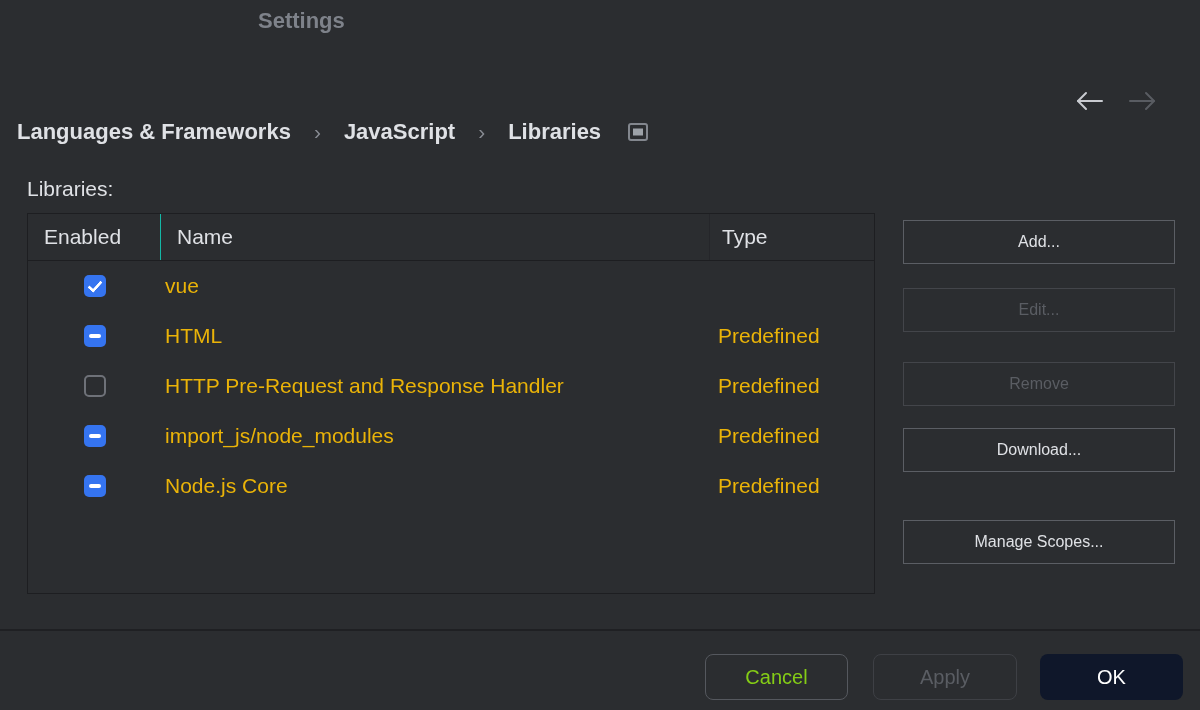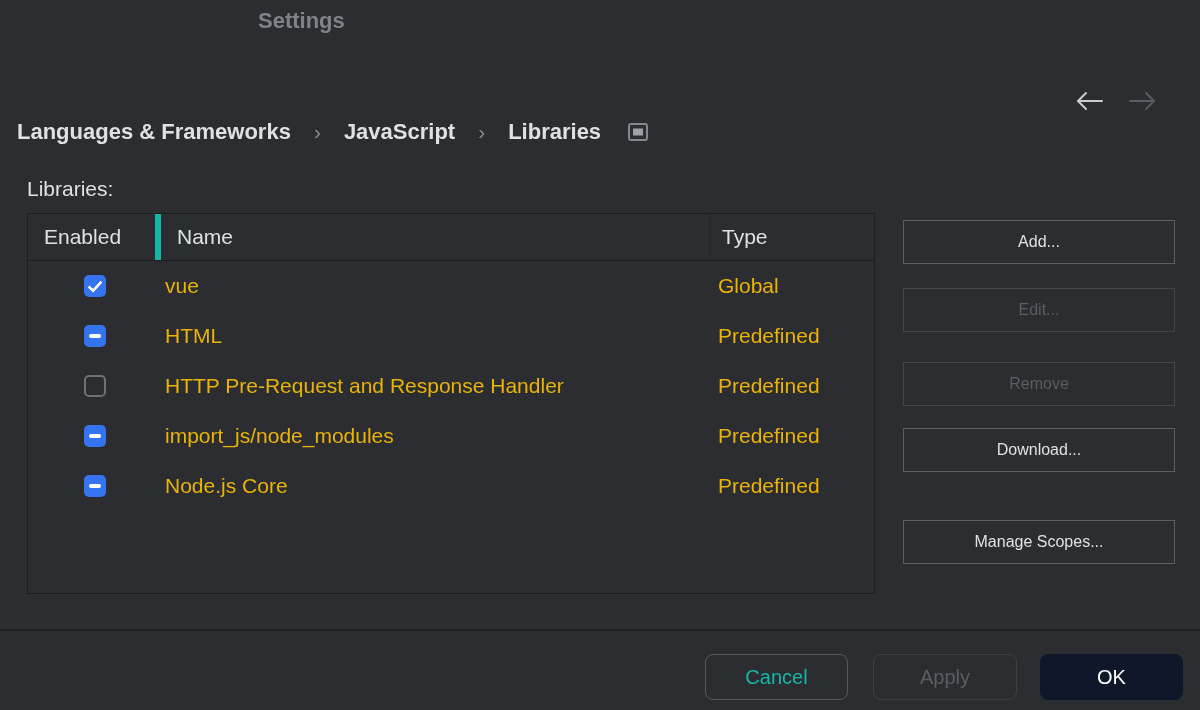--- a/index.html
+++ b/index.html
@@ -39,21 +39,21 @@
   
   .lib-table{
     position:absolute;left:27px;top:213px;width:848px;height:381px;
     box-sizing:border-box;border:1px solid #1D1E21;background:#2B2D30;
   }
   .lib-header{
     display:flex;height:47px;border-bottom:1px solid #1D1E21;
     font-size:21px;color:#DFE1E5;box-sizing:border-box;
   }
   .h-cell{display:flex;align-items:center;box-sizing:border-box;}
-  .h-enabled{width:133px;border-right:6px solid #14b8a6;padding-left:16px;text-align:center;}
+  .h-enabled{width:133px;border-right:1px solid #14b8a6;padding-left:16px;text-align:center;}
   .h-name{width:549px;border-right:1px solid #25262A;padding-left:16px;}
   .h-type{flex:1;padding-left:12px;}
   .lib-row{
     display:flex;align-items:center;height:50px;font-size:21px;color:#eab308;
   }
   .c-enabled{width:134px;display:flex;justify-content:center;align-items:center;}
   .c-name{width:550px;padding-left:3px;box-sizing:border-box;white-space:nowrap;}
   .c-type{flex:1;padding-left:6px;}
   
   .cb{
@@ -82,21 +82,21 @@
   .btn-remove{top:142px;text-align:center;}
   .btn-download{top:208px;}
   .btn-manage{top:300px;}
   
   .footer-divider{
     position:absolute;left:0;top:629px;width:1200px;height:2px;background:#1F2023;
   }
   .footer-btn{
     position:absolute;top:654px;height:46px;box-sizing:border-box;
     background:transparent;border:1px solid #55585E;border-radius:8px;
-    font-family:inherit;font-size:20px;color:#14b8a6;cursor:pointer;
+    font-family:inherit;font-size:20px;color:#84cc16;cursor:pointer;
   }
   .footer-btn[data-enabled="false"]{color:#5A5D63;border-color:#3E4045;cursor:default;}
   .footer-btn[data-primary="true"]{background:#0f172a;border:none;color:#FFFFFF;}
   .btn-cancel{left:705px;width:143px;}
   .btn-apply{left:873px;width:144px;}
   .btn-ok{left:1040px;width:143px;}
 </style>
 </head>
 <body>
 
@@ -131,21 +131,20 @@
       <div class="h-cell h-enabled">Enabled</div>
       <div class="h-cell h-name">Name</div>
       <div class="h-cell h-type">Type</div>
     </div>
 
     <div class="lib-row">
       <div class="c-enabled">
           <span class="cb" data-state="checked"></span>
         </div>
       <div class="c-name">vue</div>
-      <div class="c-type">Global</div>
     </div>
     <div class="lib-row">
       <div class="c-enabled">
           <span class="cb" data-state="indeterminate"></span>
         </div>
       <div class="c-name">HTML</div>
       <div class="c-type">Predefined</div>
     </div>
     <div class="lib-row">
       <div class="c-enabled">

